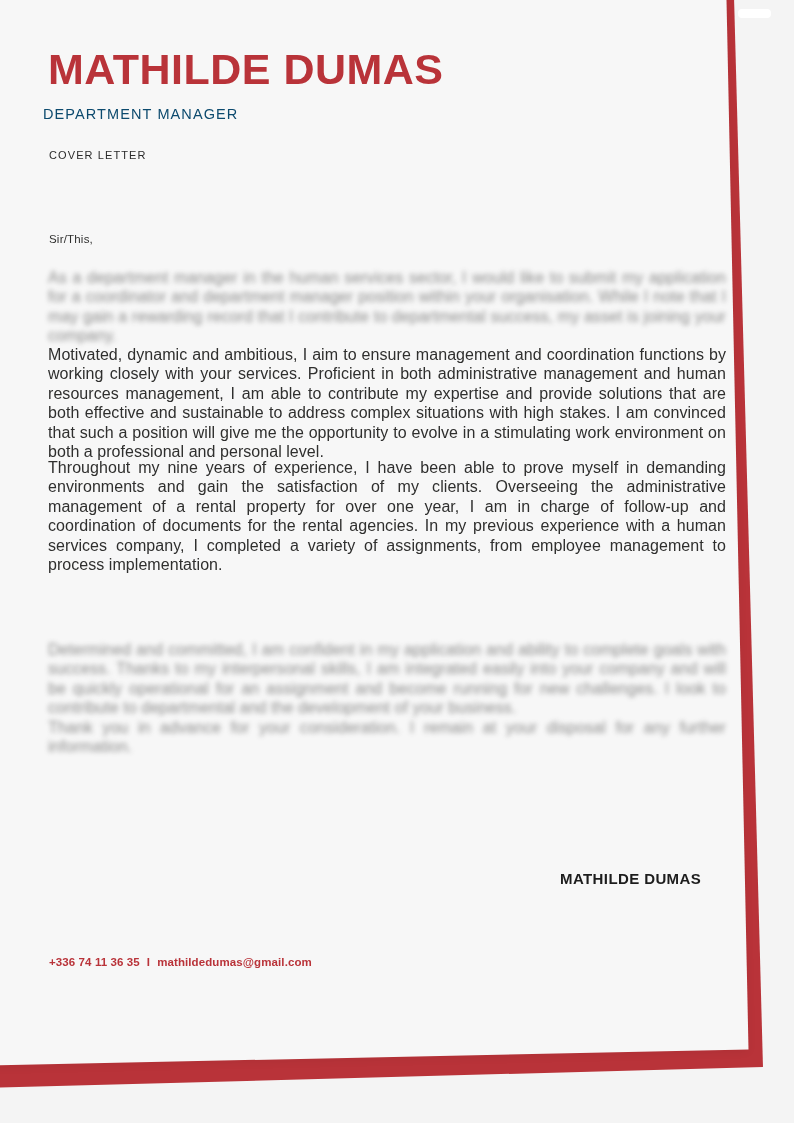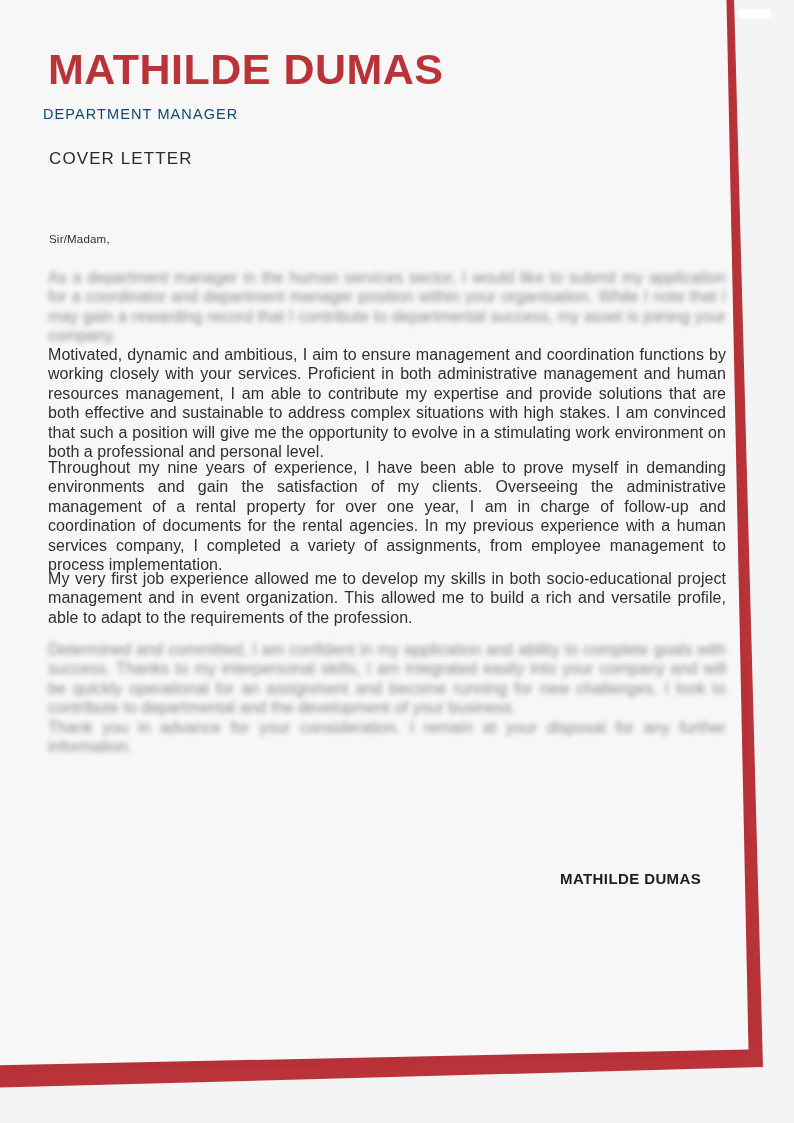--- a/index.html
+++ b/index.html
@@ -107,21 +107,21 @@
     font-size: 14.5px;
     color: #0c4a6e;
     letter-spacing: 1.1px;
     font-weight: 400;
   }
 
   .doc-label {
     position: absolute;
     left: 49px;
     top: 149px;
-    font-size: 17px;
+    font-size: 11px;
     color: #2b2b2b;
     letter-spacing: 1.1px;
     font-weight: 400;
   }
 
   .salutation {
     position: absolute;
     left: 49px;
     top: 233px;
     font-size: 11.5px;
@@ -189,33 +189,35 @@
   </div>
 
   <div class="content">
 
     <div class="name">MATHILDE DUMAS</div>
 
     <div class="job-title">DEPARTMENT MANAGER</div>
 
     <div class="doc-label">COVER LETTER</div>
 
-    <div class="salutation">Sir/Madam,</div>
+    <div class="salutation">Sir/This,</div>
 
     <div class="body-block blurred" style="top:268px;">As a department manager in the human services sector, I would like to submit my application for a coordinator and department manager position within your organisation. While I note that I may gain a rewarding record that I contribute to departmental success, my asset is joining your company.</div>
 
     <div class="body-block" style="top:345px;">Motivated, dynamic and ambitious, I aim to ensure management and coordination functions by working closely with your services. Proficient in both administrative management and human resources management, I am able to contribute my expertise and provide solutions that are both effective and sustainable to address complex situations with high stakes. I am convinced that such a position will give me the opportunity to evolve in a stimulating work environment on both a professional and personal level.</div>
 
     <div class="body-block" style="top:458px;">Throughout my nine years of experience, I have been able to prove myself in demanding environments and gain the satisfaction of my clients. Overseeing the administrative management of a rental property for over one year, I am in charge of follow-up and coordination of documents for the rental agencies. In my previous experience with a human services company, I completed a variety of assignments, from employee management to process implementation.</div>
 
-    <div class="body-block" style="top:569px;">My very first job experience allowed me to develop my skills in both socio-educational project management and in event organization. This allowed me to build a rich and versatile profile, able to adapt to the requirements of the profession.</div>
 
     <div class="body-block blurred" style="top:640px;">Determined and committed, I am confident in my application and ability to complete goals with success. Thanks to my interpersonal skills, I am integrated easily into your company and will be quickly operational for an assignment and become running for new challenges. I look to contribute to departmental and the development of your business.</div>
 
     <div class="body-block blurred" style="top:718px;">Thank you in advance for your consideration. I remain at your disposal for any further information.</div>
 
     <div class="signature">MATHILDE DUMAS</div>
 
     <div class="footer">
+      <div>
+        <span>+336 74 11 36 35</span><span class="sep">I</span><span>mathildedumas@gmail.com</span>
+      </div>
     </div>
 
   </div>
 </div>
 
 </body></html>

